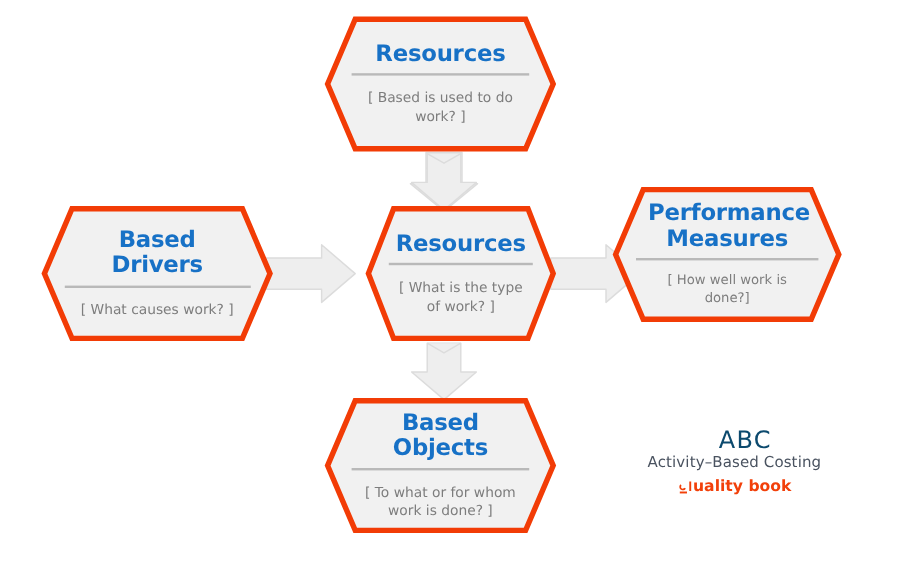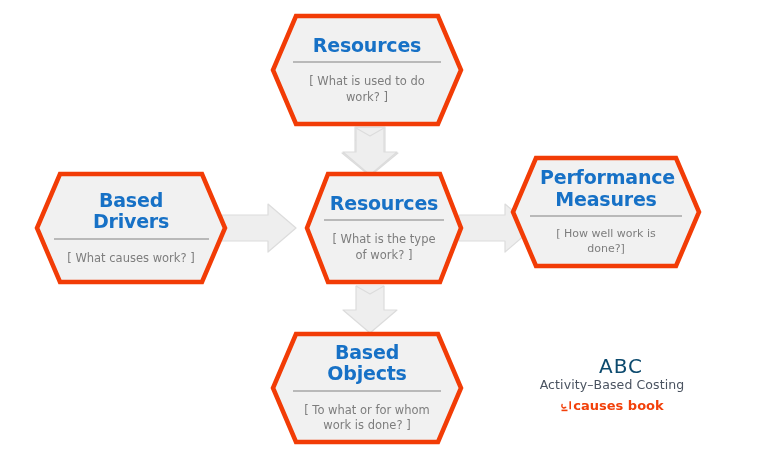--- a/index.html
+++ b/index.html
@@ -168,21 +168,21 @@
     <polyline class="arrow-shape" fill="none" points="356,286 370,294 384,286"></polyline>
   </svg>
 
   <div class="node" id="node-resources">
     <svg class="node-svg" viewBox="0 0 194 114" preserveAspectRatio="none">
       <polygon class="hex-shape" points="26,3 168,3 191,57 168,111 26,111 3,57" vector-effect="non-scaling-stroke"></polygon>
     </svg>
     <div class="node-content">
       <div class="node-title">Resources</div>
       <div class="node-divider"></div>
-      <div class="node-subtitle">[ What is used to do work? ]</div>
+      <div class="node-subtitle">[ Based is used to do work? ]</div>
     </div>
   </div>
 
   <div class="node" id="node-cost-drivers">
     <svg class="node-svg" viewBox="0 0 194 114" preserveAspectRatio="none">
       <polygon class="hex-shape" points="26,3 168,3 191,57 168,111 26,111 3,57" vector-effect="non-scaling-stroke"></polygon>
     </svg>
     <div class="node-content">
       <div class="node-title">Based Drivers</div>
       <div class="node-divider"></div>
@@ -227,17 +227,17 @@
     <div class="logo-abc">ABC</div>
     <div class="logo-tagline">Activity–Based Costing</div>
     <div class="logo-brand">
       <span class="logo-q-mark">
         <svg viewBox="0 0 13 13" width="13" height="13">
           <path d="M9.4 1.2 L9.4 9.2 L11.0 9.2 L11.0 1.2 Z" fill="#F2400A"></path>
           <path d="M2.0 3.6 C0.6 5.0 0.9 7.6 2.9 8.4 C4.3 9.0 6.0 8.4 6.6 7.0 L5.0 6.4 C4.7 7.1 3.9 7.4 3.3 7.1 C2.4 6.7 2.3 5.4 3.0 4.7 Z" fill="#F2400A"></path>
           <rect x="1.5" y="9.6" width="6.0" height="1.6" fill="#F2400A"></rect>
         </svg>
       </span>
-      <span>causes book</span>
+      <span>uality book</span>
     </div>
   </div>
 
 </div>
 
 </body></html>

